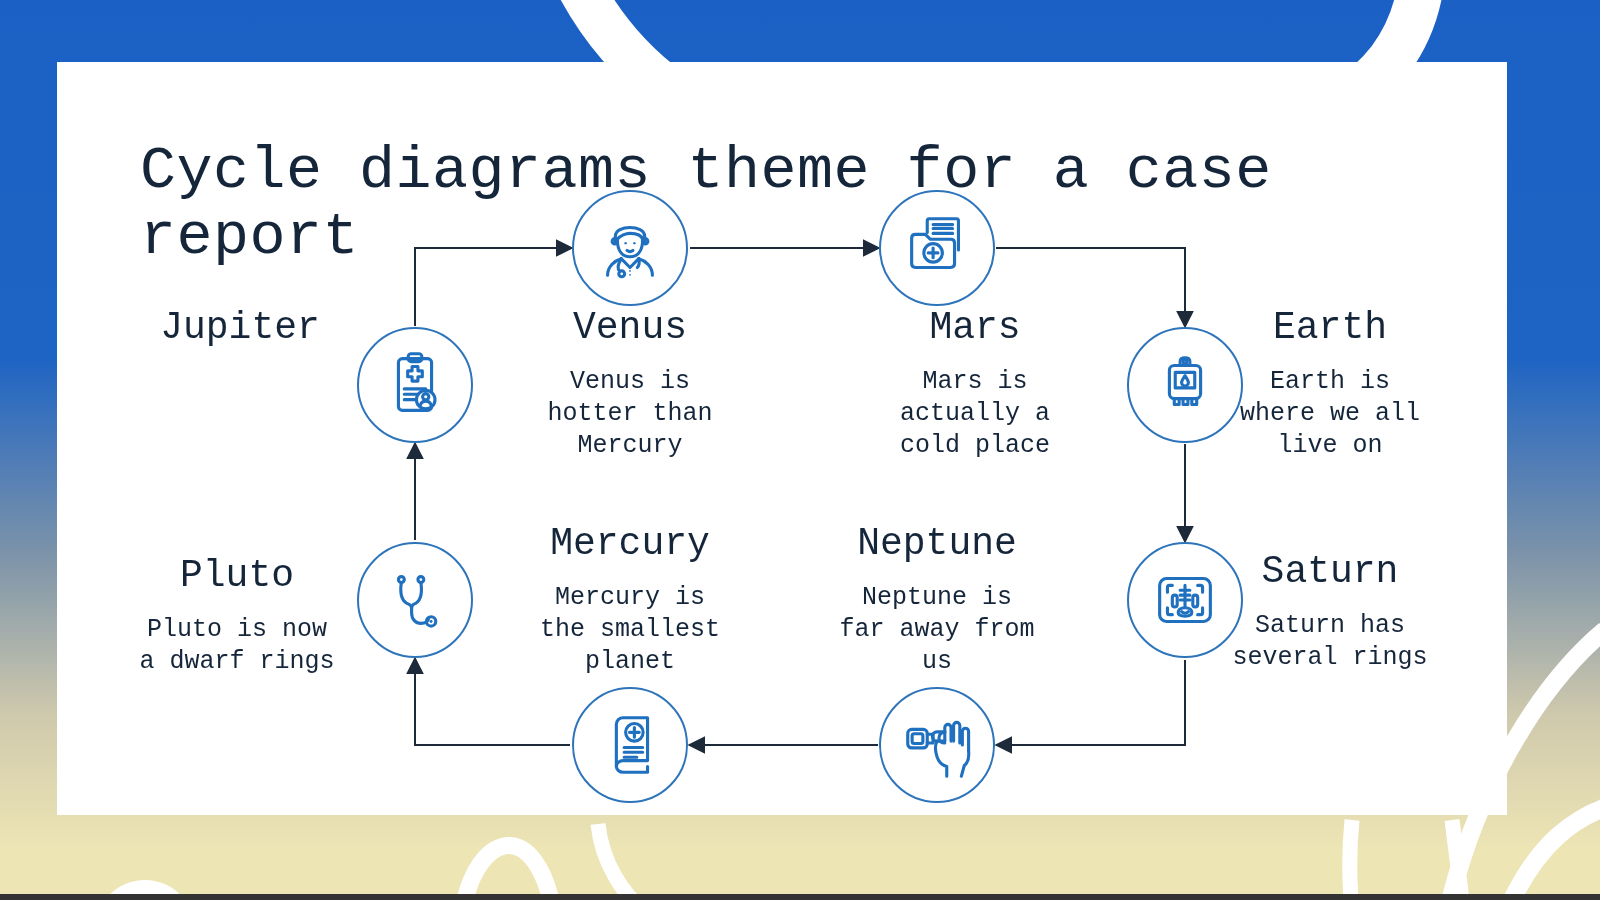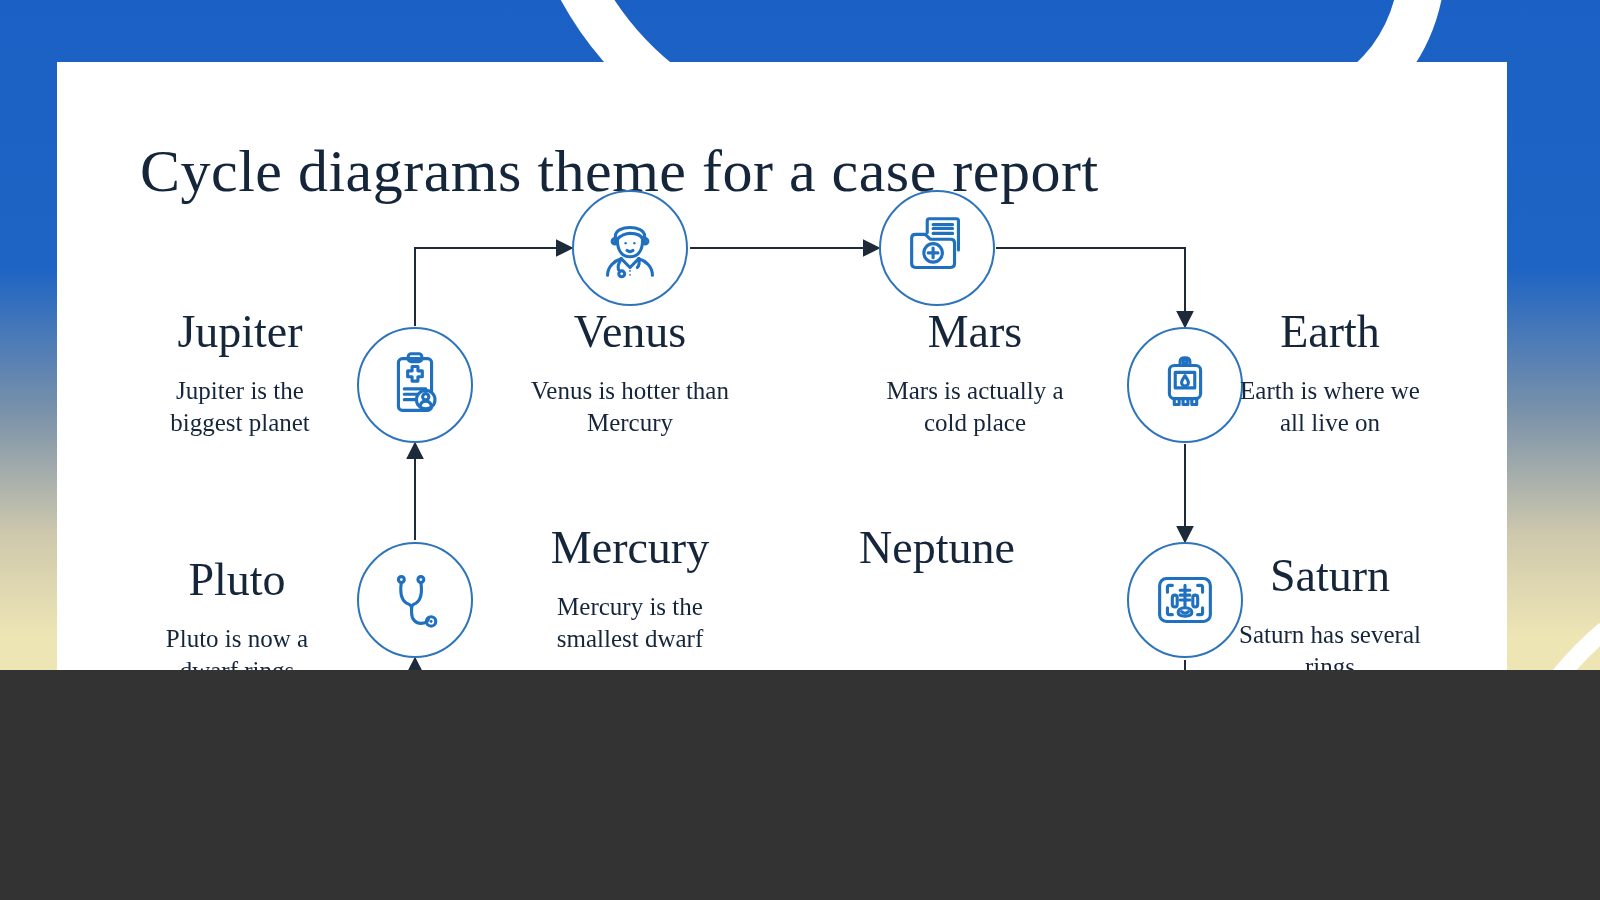--- a/index.html
+++ b/index.html
@@ -1,39 +1,39 @@
 <!DOCTYPE html>
 <html><head>
 <meta charset="utf-8">
 <style>
   html,body{margin:0;padding:0;background:#333;}
   .stage{
-    position:relative;width:1600px;height:670px;overflow:hidden;
-    font-family:Liberation Serif, serif;
+    position:relative;width:1600px;height:894px;overflow:hidden;
+    font-family:Liberation Mono, monospace;
     background:linear-gradient(180deg,#1b61c5 0%,#1e64c4 40%,#7c93a9 62%,#cfc9ad 80%,#ede5b4 95%);
   }
   .bg-decor{position:absolute;left:0;top:0;}
   .card{
     position:absolute;left:57px;top:62px;width:1450px;height:753px;
     background:#ffffff;
   }
   .slide-title{
     position:absolute;left:140px;top:98px;width:1300px;
     font-size:60px;line-height:1.1;font-weight:500;color:#15263b;
     letter-spacing:0.5px;
   }
   .cycle-svg{position:absolute;left:0;top:0;}
   .icon-circle{
     position:absolute;width:116px;height:116px;border-radius:50%;
     background:#ffffff;border:2px solid #2e74bb;box-sizing:border-box;
     display:flex;align-items:center;justify-content:center;
   }
   .icon-circle svg{width:78px;height:78px;}
   .node-text{position:absolute;width:200px;text-align:center;color:#15263b;}
-  .node-title{font-size:46px;font-weight:500;line-height:1.15;margin-bottom:16px;}
+  .node-title{font-size:38px;font-weight:500;line-height:1.15;margin-bottom:16px;}
   .node-desc{font-size:25px;font-weight:400;line-height:1.28;}
   .ic{stroke:#2070c0;fill:none;stroke-width:3.2;stroke-linecap:round;stroke-linejoin:round;}
 </style>
 </head>
 <body>
 
 <div class="stage">
 
   <svg class="bg-decor" width="1600" height="900" viewBox="0 0 1600 900">
     <g stroke="#ffffff" fill="none">
@@ -187,43 +187,43 @@
         <path d="M40,25 V47"></path>
         <path d="M35,30 H45 M35,35 H45 M35,40 H45"></path>
         <path d="M40,48 C35,48 33,50.5 33,52.5 C33,55 36,56.5 40,56.5 C44,56.5 47,55 47,52.5 C47,50.5 45,48 40,48 Z"></path>
         <path d="M36.5,52 C38.5,54 41.5,54 43.5,52"></path>
       </g>
     </svg>
   </div>
 
   <div class="node-text" style="left:140px;top:306px;">
     <div class="node-title">Jupiter</div>
-    <div class="node-desc">Jupiter is the biggest planet</div>
   </div>
   <div class="node-text" style="left:530px;top:306px;">
     <div class="node-title">Venus</div>
     <div class="node-desc">Venus is hotter than Mercury</div>
   </div>
   <div class="node-text" style="left:875px;top:306px;text-align:center;">
     <div class="node-title">Mars</div>
     <div class="node-desc">Mars is actually a cold place</div>
   </div>
   <div class="node-text" style="left:1230px;top:306px;">
     <div class="node-title">Earth</div>
     <div class="node-desc">Earth is where we all live on</div>
   </div>
   <div class="node-text" style="left:137px;top:522px;margin-top:32px;">
     <div class="node-title">Pluto</div>
     <div class="node-desc">Pluto is now a dwarf rings</div>
   </div>
   <div class="node-text" style="left:530px;top:522px;">
     <div class="node-title">Mercury</div>
-    <div class="node-desc">Mercury is the smallest dwarf</div>
+    <div class="node-desc">Mercury is the smallest planet</div>
   </div>
   <div class="node-text" style="left:837px;top:522px;">
     <div class="node-title">Neptune</div>
+    <div class="node-desc">Neptune is far away from us</div>
   </div>
   <div class="node-text" style="left:1230px;top:550px;">
     <div class="node-title">Saturn</div>
     <div class="node-desc">Saturn has several rings</div>
   </div>
 
 </div>
 
 </body></html>

